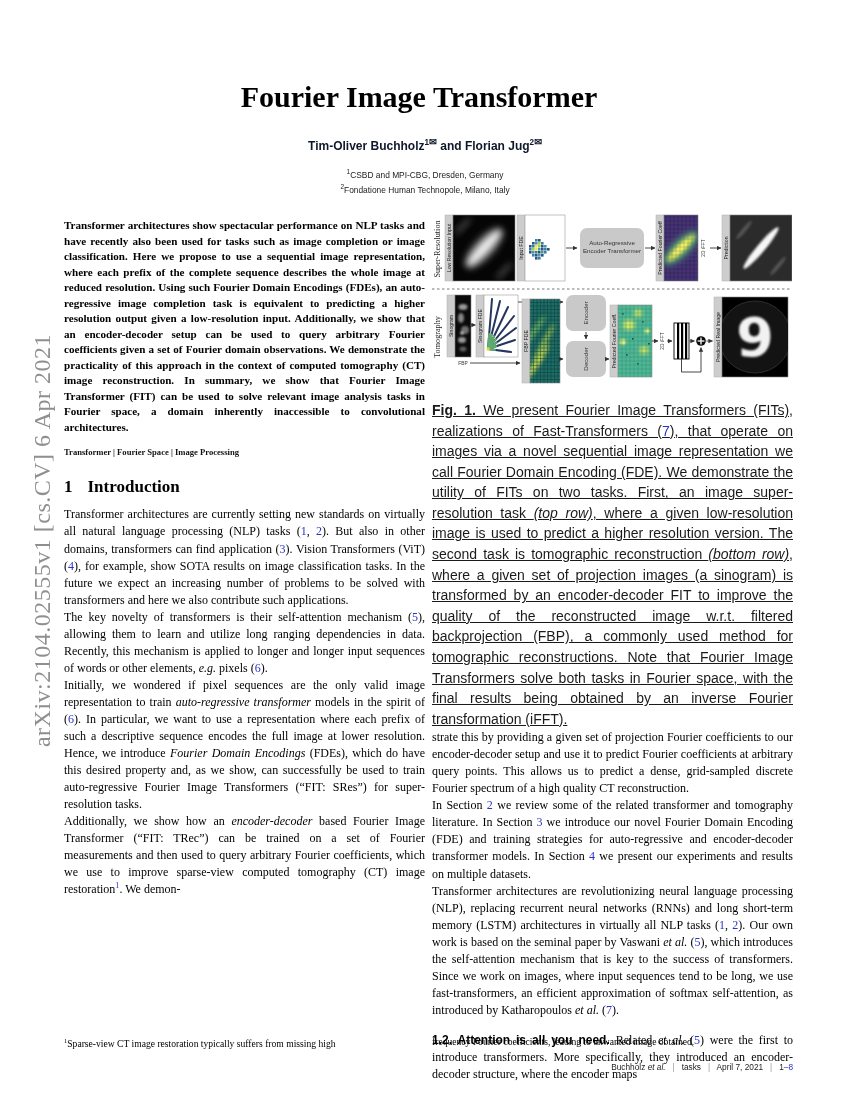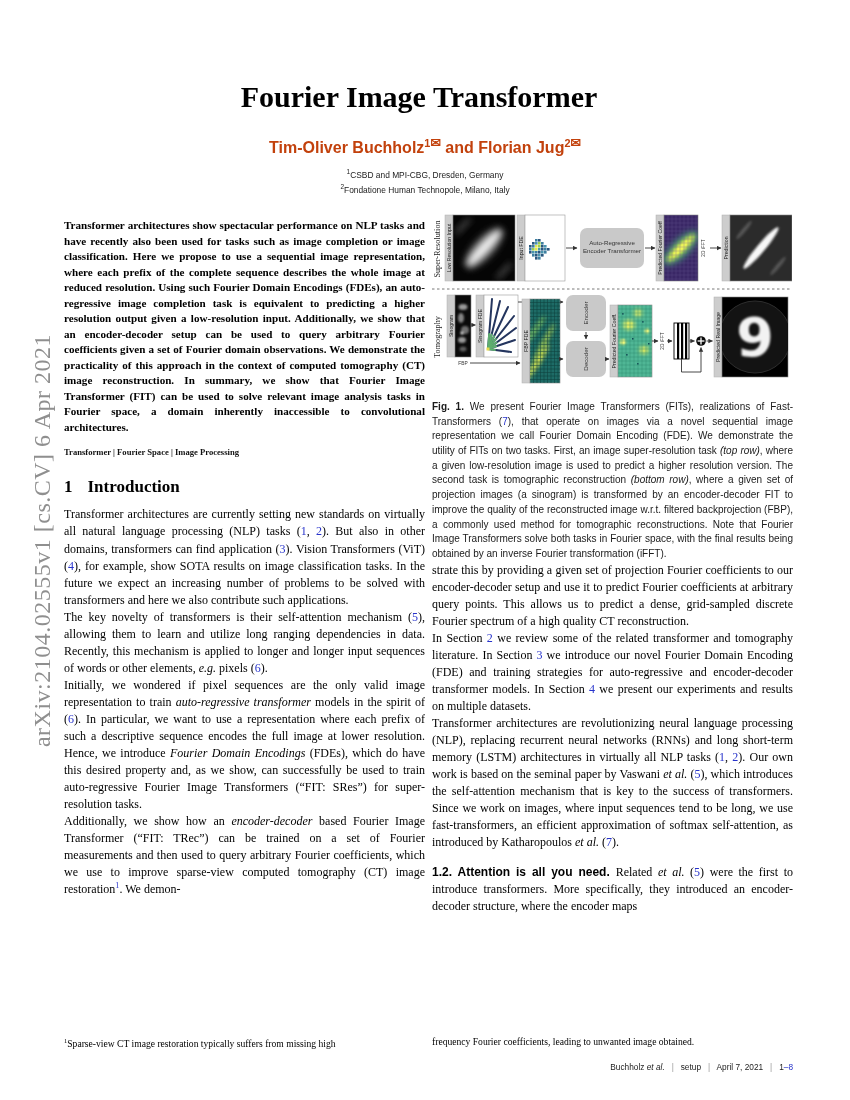--- a/index.html
+++ b/index.html
@@ -10,21 +10,21 @@
   .arxiv-banner{
     position:absolute;left:-228px;top:527px;width:540px;text-align:center;
     transform:rotate(-90deg);transform-origin:center;
     font-family:"Liberation Serif",serif;font-size:24px;color:#8f8f8f;letter-spacing:.5px;
   }
 
   
   .title{position:absolute;top:80px;left:0;right:12px;text-align:center;margin:0;
     font-size:30px;font-weight:bold;font-family:"Liberation Serif",serif;}
   .authors{position:absolute;top:139px;left:0;right:0;text-align:center;
-    font-family:"Liberation Sans",sans-serif;font-weight:bold;font-size:16px;color:#c2410c;}
+    font-family:"Liberation Sans",sans-serif;font-weight:bold;font-size:12px;color:#0f172a;}
   .affils{position:absolute;top:167px;left:0;right:0;text-align:center;
     font-family:"Liberation Sans",sans-serif;font-size:8.4px;color:#222;line-height:1.55;}
   .affils sup{font-size:6.5px;}
 
   
   .col{position:absolute;width:361px;}
   .col-left{left:64px;top:218px;}
   .col-right{left:432px;top:213px;}
 
   .abstract{margin:0;font-weight:bold;font-size:11.1px;line-height:1.4;text-align:justify;font-family:Liberation Serif, serif;}
@@ -44,22 +44,22 @@
   .sg-b{font-weight:bold;}
   .sg-bs{font-weight:bold;font-family:"Liberation Sans",sans-serif;}
   .sg-em{font-style:italic;}
   .sg-sup,.sg-supl,.sg-supm{vertical-align:super;font-size:68%;line-height:0;}
   .sg-supl{color:#2733cb;}
   .sg-supm{font-size:78%;}
   .sg-sep{color:#999;white-space:pre;}
 
   
   figure{margin:0;}
-  figcaption{margin-top:9px;font-family:"Liberation Sans",sans-serif;font-size:10px;
-    color:#1a1a1a;line-height:1.47;text-align:justify;}
+  figcaption{margin-top:9px;font-family:"Liberation Sans",sans-serif;font-size:14px;
+    color:#1a1a1a;line-height:1.47;text-align:justify;text-decoration:underline;}
   .after-figure{margin-top:14px;}
 
   .fx-strip-label{font-family:"Liberation Sans",sans-serif;font-size:5.2px;fill:#1a1a1a;}
   .fx-side-label{font-family:"Liberation Serif",serif;font-size:8.2px;fill:#222;}
   .fx-box-label{font-family:"Liberation Sans",sans-serif;font-size:6.2px;fill:#333;}
   .fx-tiny{font-family:"Liberation Sans",sans-serif;font-size:4.8px;fill:#333;}
   .fx-digit{font-family:"DejaVu Sans",sans-serif;font-weight:bold;font-size:54px;fill:#f2f2f2;}
 
   
   .fn{position:absolute;width:361px;font-size:9.6px;line-height:1.35;text-align:justify;}
@@ -374,14 +374,14 @@
     <p class="body"><span class="sg-p">In Section </span><span class="sg-l">2</span><span class="sg-p"> we review some of the related transformer and tomography literature. In Section </span><span class="sg-l">3</span><span class="sg-p"> we introduce our novel Fourier Domain Encoding (FDE) and training strategies for auto-regressive and encoder-decoder transformer models. In Section </span><span class="sg-l">4</span><span class="sg-p"> we present our experiments and results on multiple datasets.</span></p>
 
 
     <p class="body"><span class="sg-p">Transformer architectures are revolutionizing neural language processing (NLP), replacing recurrent neural networks (RNNs) and long short-term memory (LSTM) architectures in virtually all NLP tasks (</span><span class="sg-l">1</span><span class="sg-p">, </span><span class="sg-l">2</span><span class="sg-p">). Our own work is based on the seminal paper by Vaswani </span><span class="sg-i">et al.</span><span class="sg-p"> (</span><span class="sg-l">5</span><span class="sg-p">), which introduces the self-attention mechanism that is key to the success of transformers. Since we work on images, where input sequences tend to be long, we use fast-transformers, an efficient approximation of softmax self-attention, as introduced by Katharopoulos </span><span class="sg-i">et al.</span><span class="sg-p"> (</span><span class="sg-l">7</span><span class="sg-p">).</span></p>
     <p class="body" style="margin-top:13px;"><span class="sg-bs">1.2. Attention is all you need. </span><span class="sg-p">Related </span><span class="sg-i">et al.</span><span class="sg-p"> (</span><span class="sg-l">5</span><span class="sg-p">) were the first to introduce transformers. More specifically, they introduced an encoder-decoder structure, where the encoder maps</span></p>
   </div>
 
   <div class="fn fn-left"><span class="sg-sup">1</span><span class="sg-p">Sparse-view CT image restoration typically suffers from missing high</span></div>
   <div class="fn fn-right">frequency Fourier coefficients, leading to unwanted image obtained.</div>
 
-  <div class="footer"><span class="sg-p">Buchholz </span><span class="sg-i">et al.</span><span class="sg-sep">   |   </span><span class="sg-p">setup</span><span class="sg-sep">   |   </span><span class="sg-p">April 7, 2021</span><span class="sg-sep">   |   </span><span class="sg-p">1</span><span class="sg-l">–8</span></div>
+  <div class="footer"><span class="sg-p">Buchholz </span><span class="sg-i">et al.</span><span class="sg-sep">   |   </span><span class="sg-p">tasks</span><span class="sg-sep">   |   </span><span class="sg-p">April 7, 2021</span><span class="sg-sep">   |   </span><span class="sg-p">1</span><span class="sg-l">–8</span></div>
 </div>
 
 </body></html>

